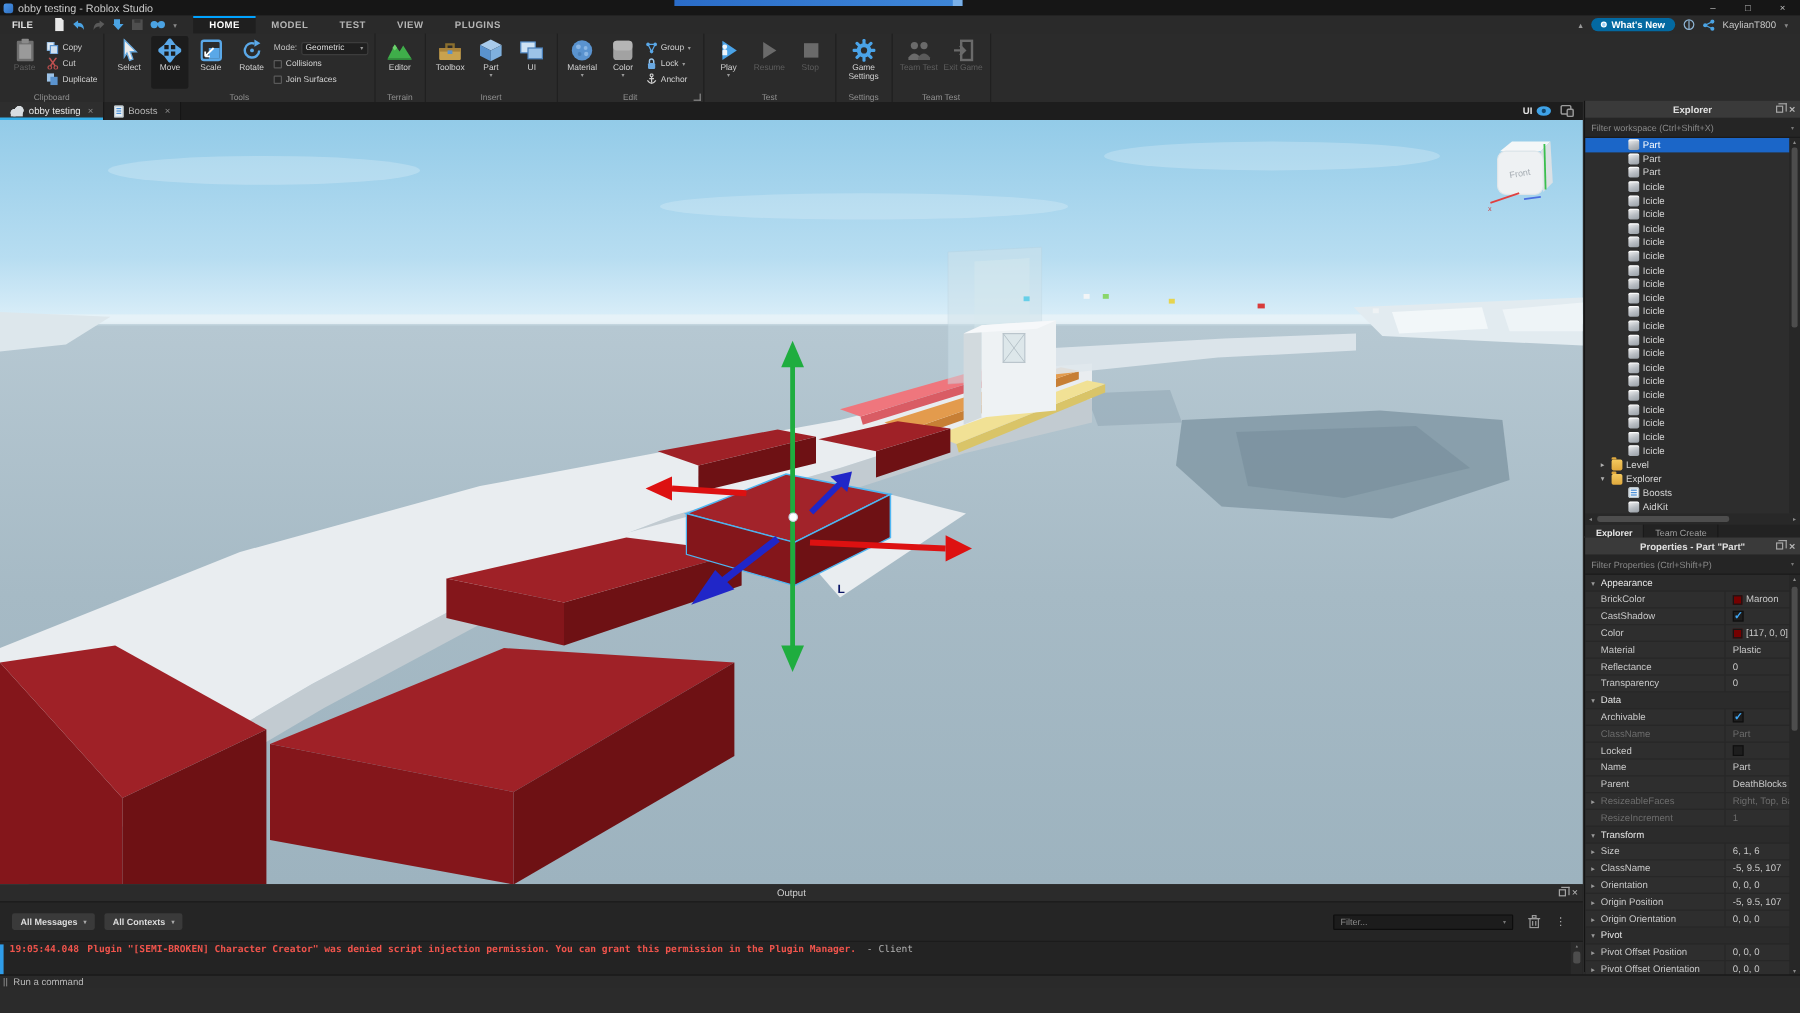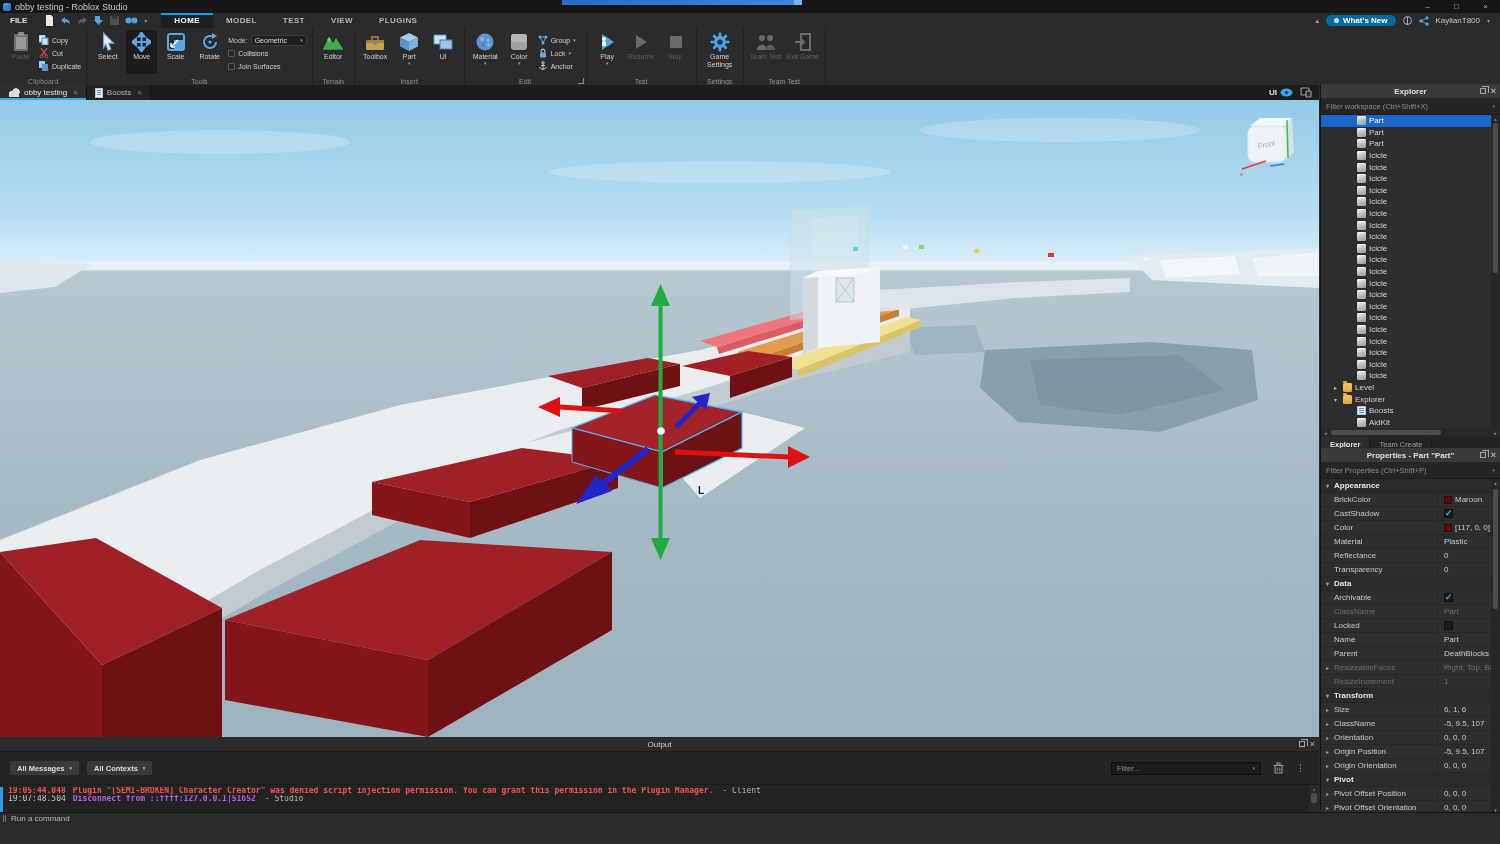--- a/index.html
+++ b/index.html
@@ -105,21 +105,21 @@
 
   .propertiesP{left:1320px;top:448px;width:180px;height:362px}
   .prows{position:relative;height:335px;overflow:hidden;background:#242424}
   .prow{height:14px;display:flex;align-items:center;background:#2e2e2e;border-bottom:1px solid #272727;font-size:8px;color:#c9c9c9}
   .pchev{width:13px;text-align:center;color:#9a9a9a;font-size:6px;flex:none}
   .pchev::before{content:""}
   .kind-section .pchev::before{content:"\25BE"}
   .f-chevron .pchev::before{content:"\25B8"}
   .plabel{width:103px;white-space:nowrap;overflow:hidden;flex:none}
   .pval{flex:1;display:flex;align-items:center;gap:3px;padding-left:6px;border-left:1px solid #272727;height:100%;white-space:nowrap;overflow:hidden}
-  .kind-section{background:#2b2b2b;color:#e6e6e6;font-weight:bold}
+  .kind-section{background:#2b2b2b;color:#e6e6e6;font-weight:normal}
   .kind-section .pval{border-left:none}
   .swatch{display:none;width:8px;height:8px;background:#750000;border:1px solid #161616;flex:none}
   .type-swatch .swatch{display:block}
   .cb{display:none;width:9px;height:9px;background:#1d1d1d;border:1px solid #0f0f0f;position:relative;flex:none}
   .type-check .cb{display:block}
   .check-on .cb::before{content:"\2713";position:absolute;left:0;top:-2px;font-size:9px;color:#3fa7f5;font-weight:bold}
   .f-disabled{color:#6c6c6c}
   .pvsb{position:absolute;right:0;top:0;width:9px;height:100%;background:#272727;display:flex;flex-direction:column;align-items:center}
   .pvsb .sarrow{color:#8a8a8a;font-size:5px;line-height:8px}
   .pvsb .thumb{width:5px;height:120px;background:#4d4d4d;border-radius:2px;margin-top:2px}
@@ -1082,23 +1082,20 @@
   <div class="olog">
     <div class="obar"></div>
     <div>
 
         <div class="logline level-error">
           <span class="ltime">19:05:44.048</span><span class="lmsg">Plugin "[SEMI-BROKEN] Character Creator" was denied script injection permission. You can grant this permission in the Plugin Manager.</span><span class="lsuf">-  Client</span>
         </div>
 
 
 
-        <div class="logline level-studio">
-          <span class="ltime">19:07:48.504</span><span class="lmsg">Disconnect from ::ffff:127.0.0.1|51652</span><span class="lsuf">-  Studio</span>
-        </div>
       </div>
     <div class="ovsb">
       <span class="sarrow">▴</span>
       <span class="thumb"></span>
       <span class="sarrow bot">▾</span>
     </div>
   </div>
 </div>
 
 <div class="abs cmdbar">

